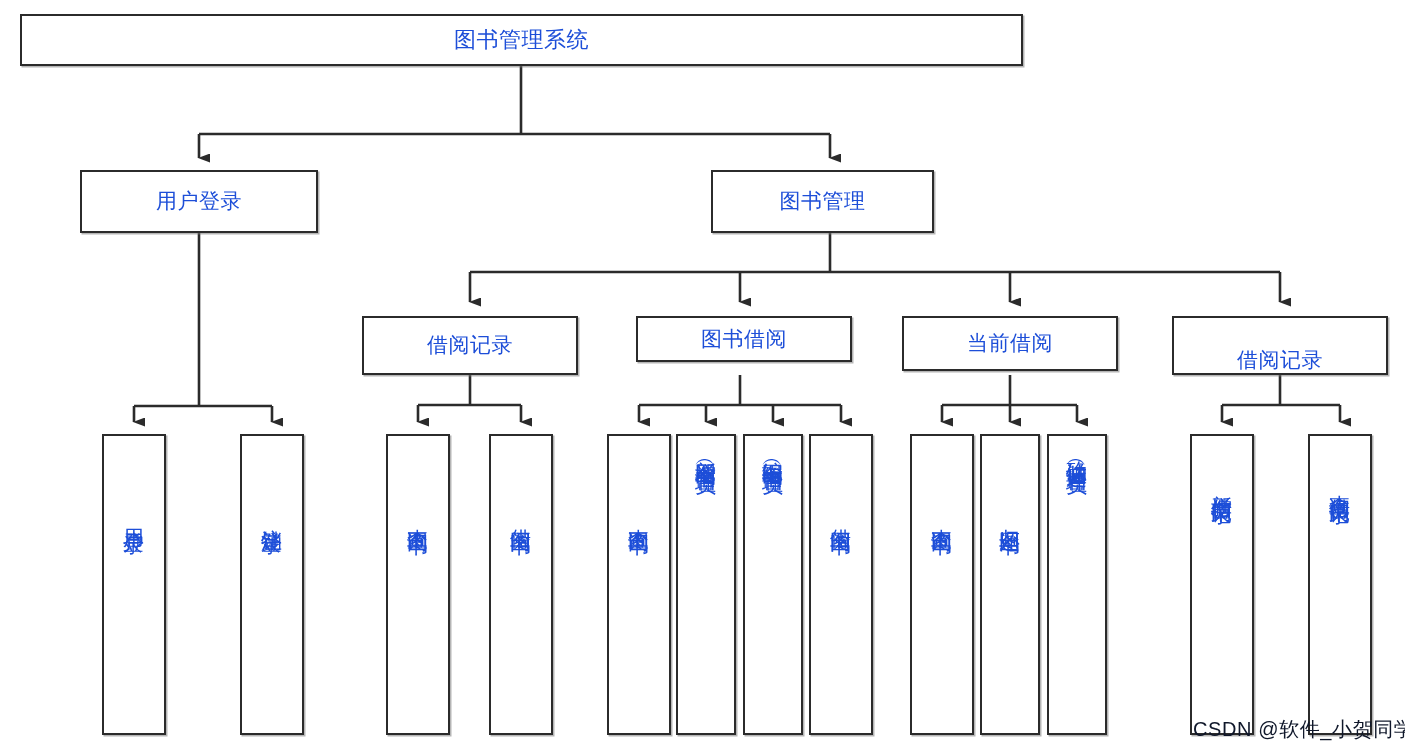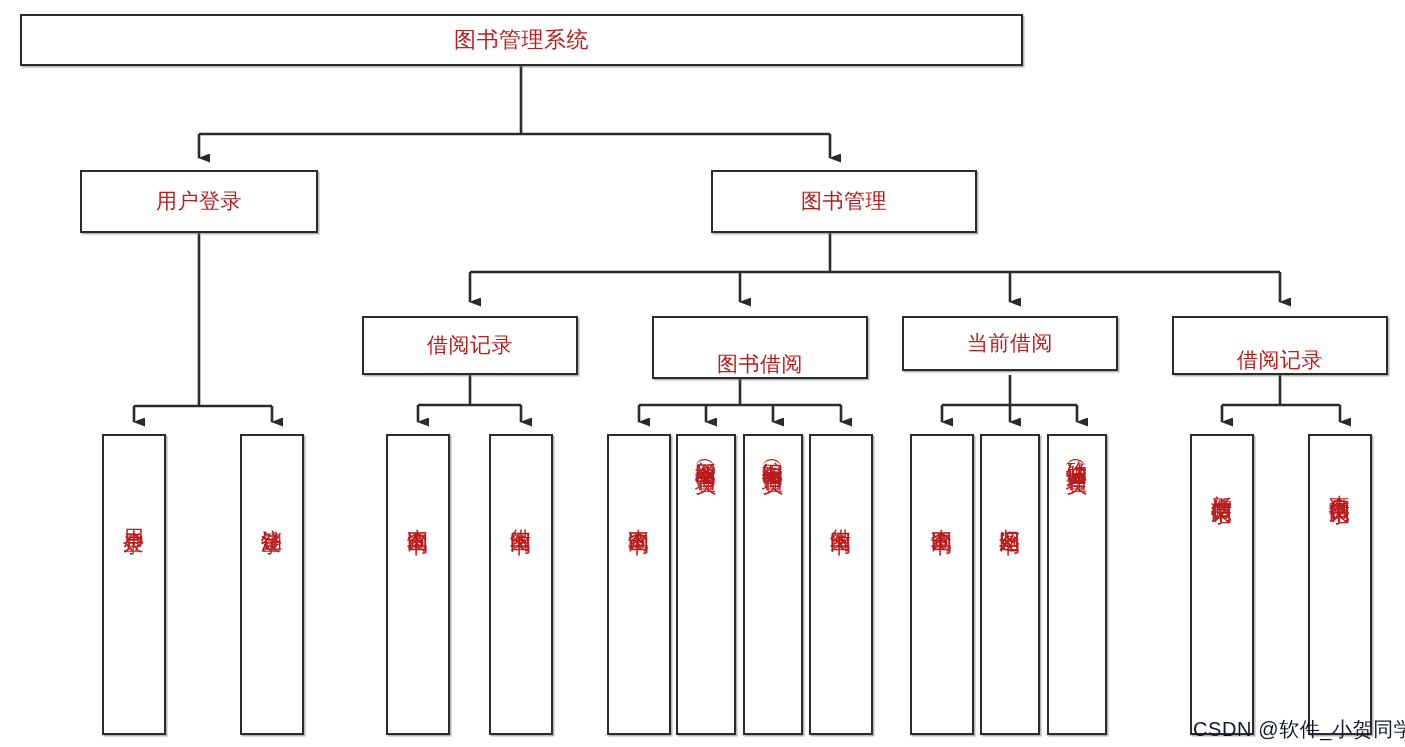--- a/index.html
+++ b/index.html
@@ -30,21 +30,21 @@
   }
   .node {
     position: absolute;
     box-sizing: border-box;
     background: #ffffff;
     border: 2px solid #2b2b2b;
     box-shadow: 1.5px 1.5px 0 0 rgba(120,120,120,0.55);
     display: flex;
     align-items: center;
     justify-content: center;
-    color: #b91c1c;
+    color: #1d4ed8;
   }
   .node .label {
     display: block;
     text-align: center;
     line-height: 1.18;
     letter-spacing: 0.5px;
   }
   
   .node.h .label {
     writing-mode: horizontal-tb;
@@ -128,28 +128,28 @@
     </g>
   </svg>
 
   <div class="node h root" style="left:20px; top:14px; width:1003px; height:52px;">
     <span class="label">图书管理系统</span>
   </div>
 
   <div class="node h" style="left:80px; top:170px; width:238px; height:63px;">
     <span class="label">用户登录</span>
   </div>
-  <div class="node h" style="left:711px; top:170px; width:266px; height:63px;">
+  <div class="node h" style="left:711px; top:170px; width:223px; height:63px;">
     <span class="label">图书管理</span>
   </div>
 
   <div class="node h" style="left:362px; top:316px; width:216px; height:59px;">
     <span class="label">借阅记录</span>
   </div>
-  <div class="node h" style="left:652px; top:316px; width:216px; height:63px;align-items:flex-end;">
+  <div class="node h" style="left:636px; top:316px; width:216px; height:46px;">
     <span class="label">图书借阅</span>
   </div>
   <div class="node h" style="left:902px; top:316px; width:216px; height:55px;">
     <span class="label">当前借阅</span>
   </div>
   <div class="node h" style="left:1172px; top:316px; width:216px; height:59px;align-items:flex-end;">
     <span class="label">借阅记录</span>
   </div>
 
   <div class="node v" style="left:102px; top:434px; width:64px; height:301px; padding-top:76px;">

